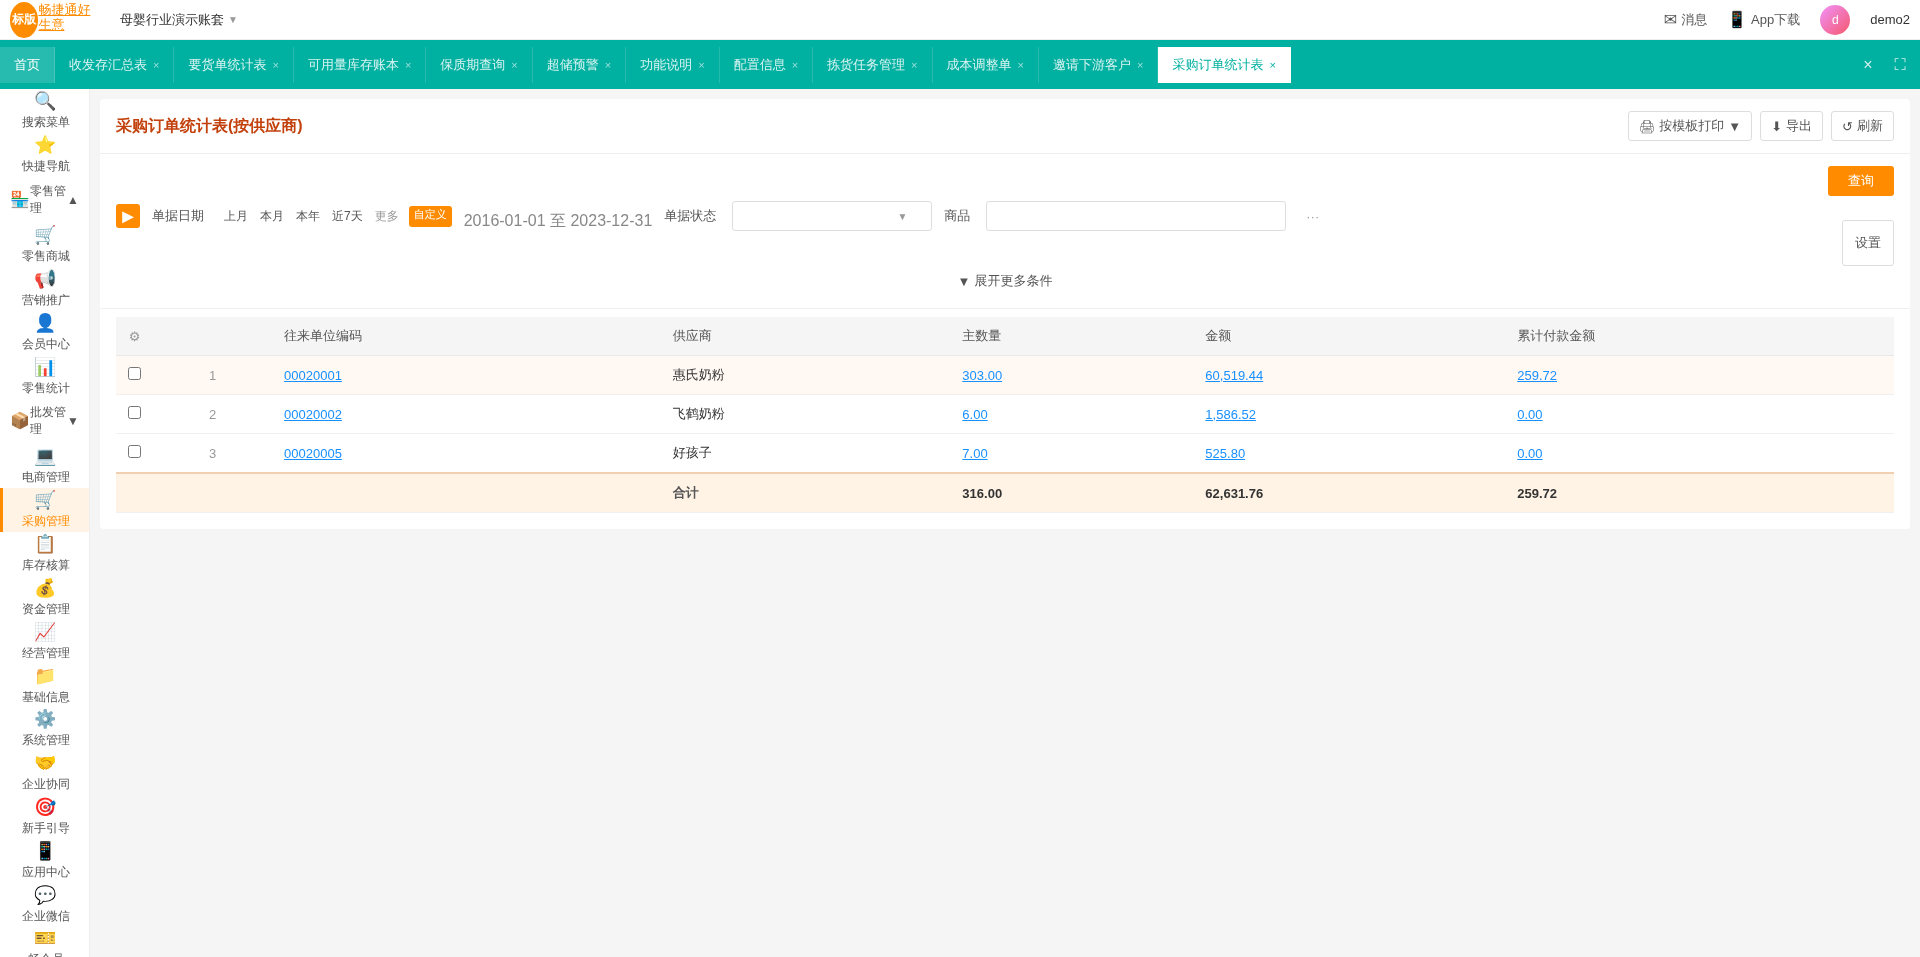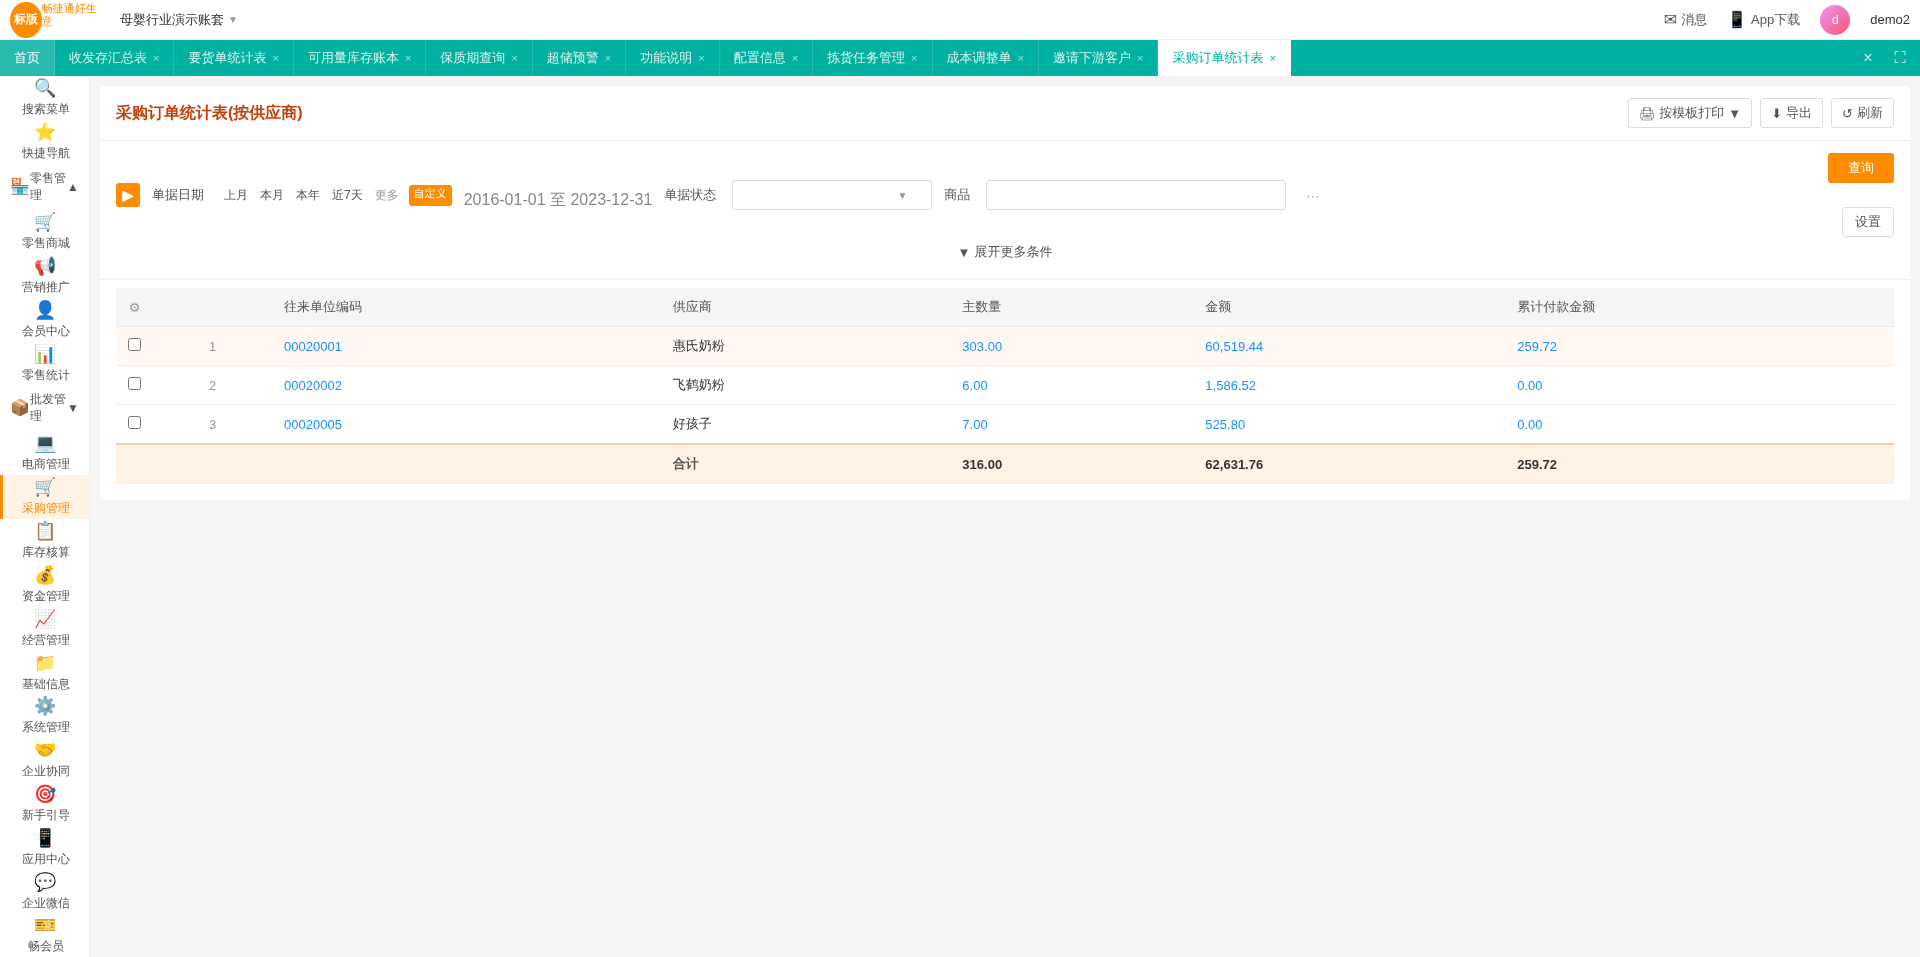--- a/index.html
+++ b/index.html
@@ -2,31 +2,31 @@
 <html><head>
   <meta charset="utf-8">
   <style>
     * { margin: 0; padding: 0; box-sizing: border-box; }
     body { font-family: 'Microsoft YaHei', Arial, sans-serif; font-size: 13px; background: #f5f5f5; color: #333; width: 1920px; min-height: 957px; overflow-x: hidden; }
 
     
     .top-bar { height: 40px; background: #fff; display: flex; align-items: center; padding: 0 10px; border-bottom: 1px solid #eee; position: relative; }
     .logo-area { display: flex; align-items: flex-start; width: 90px; }
     .logo-icon { width: 36px; height: 36px; background: #ff8c00; border-radius: 50%; display: flex; align-items: center; justify-content: center; color: #fff; font-weight: bold; font-size: 12px; }
-    .logo-text { font-size: 11px; color: #ff8c00; line-height: 1.2; }
+    .logo-text { font-size: 13px; color: #ff8c00; line-height: 1.2; text-decoration: underline; }
     .workspace-selector { display: flex; align-items: center; margin-left: 20px; font-size: 13px; color: #333; cursor: pointer; }
     .workspace-selector span { margin-right: 4px; }
     .workspace-arrow { color: #999; font-size: 10px; }
     .top-right { margin-left: auto; display: flex; align-items: center; gap: 20px; }
     .top-btn { display: flex; align-items: center; gap: 4px; color: #555; font-size: 13px; cursor: pointer; }
     .top-btn .icon { font-size: 16px; }
     .user-avatar { width: 30px; height: 30px; border-radius: 50%; background: #e0e0e0; display: flex; align-items: center; justify-content: center; font-size: 12px; color: #fff; background: linear-gradient(135deg, #f093fb, #f5576c); }
 
     
-    .tab-nav { height: 36px; background: #00b0a0; display: flex; align-items: center; overflow: hidden; }
+    .tab-nav { height: 49px; background: #00b0a0; display: flex; align-items: center; overflow: hidden; }
     .tab-item { height: 36px; display: flex; align-items: center; padding: 0 14px; font-size: 13px; color: rgba(255,255,255,0.85); cursor: pointer; white-space: nowrap; position: relative; border-right: 1px solid rgba(255,255,255,0.15); }
     .tab-item:first-child { background: rgba(255,255,255,0.15); color: #fff; }
     .tab-item.active { background: #fff; color: #00b0a0; font-weight: 500; }
     .tab-item .tab-close { margin-left: 6px; font-size: 11px; color: rgba(255,255,255,0.6); cursor: pointer; }
     .tab-item.active .tab-close { color: #00b0a0; }
     .tab-nav-right { margin-left: auto; display: flex; align-items: center; gap: 8px; padding-right: 8px; }
     .tab-nav-btn { width: 24px; height: 24px; display: flex; align-items: center; justify-content: center; color: rgba(255,255,255,0.8); cursor: pointer; font-size: 16px; }
 
     
     .layout { display: flex; height: calc(957px - 76px); }
@@ -57,33 +57,33 @@
     .filter-toggle-btn { width: 24px; height: 24px; background: #ff8c00; border-radius: 3px; display: flex; align-items: center; justify-content: center; color: #fff; cursor: pointer; font-size: 14px; font-weight: bold; }
     .date-shortcuts { display: flex; gap: 4px; }
     .date-shortcut { font-size: 12px; color: #555; cursor: pointer; padding: 2px 4px; }
     .date-shortcut.more { color: #999; }
     .custom-tag { background: #ff8c00; color: #fff; font-size: 11px; padding: 1px 5px; border-radius: 3px; margin-left: 2px; }
     .date-range { font-size: 16px; color: #888; margin-top: 11px; }
     .filter-select { border: 1px solid #ddd; border-radius: 3px; padding: 4px 24px 4px 8px; font-size: 13px; min-width: 180px; height: 30px; position: relative; background: #fff; cursor: pointer; display: flex; align-items: center; justify-content: space-between; }
     .filter-select-arrow { color: #999; font-size: 10px; }
     .filter-input { border: 1px solid #ddd; border-radius: 3px; padding: 4px 8px; font-size: 13px; min-width: 180px; height: 30px; }
     .btn-query { background: #ff8c00; color: #fff; border: none; border-radius: 3px; padding: 6px 20px; font-size: 13px; cursor: pointer; }
-    .btn-setting { background: #fff; color: #555; border: 1px solid #ddd; border-radius: 3px; padding: 5px 12px; font-size: 13px; cursor: pointer; margin-top: 4px; margin-left: 32px; }
+    .btn-setting { background: #fff; color: #555; border: 1px solid #ddd; border-radius: 3px; padding: 13px 12px; font-size: 13px; cursor: pointer; margin-top: 4px; margin-left: 32px; }
     .expand-more { display: flex; align-items: center; justify-content: center; gap: 4px; font-size: 13px; color: #555; cursor: pointer; padding: 6px; }
 
     
     .table-area { padding: 0 16px 16px; }
     table { width: 100%; border-collapse: collapse; margin-top: 8px; }
     thead tr { background: #f5f5f5; }
     th { padding: 10px 12px; text-align: left; font-size: 13px; color: #555; font-weight: normal; border-bottom: 1px solid #e8e8e8; white-space: nowrap; }
     td { padding: 10px 12px; font-size: 13px; color: #333; border-bottom: 1px solid #f0f0f0; }
     tr.row-1 { background: #fff8f3; }
     tr.row-1 td { background: #fff8f3; }
     tr.row-even { background: #fff; }
-    .num-link { color: #1890ff; cursor: pointer; }
+    .num-link { color: #1890ff; text-decoration: underline; cursor: pointer; }
     .row-num { color: #999; text-align: center; }
     .th-settings { width: 30px; text-align: center; }
     .settings-icon { color: #999; cursor: pointer; }
     .footer-row td { background: #fff3e6; font-weight: bold; padding: 10px 12px; border-top: 2px solid #f0d0b0; }
     .footer-label { color: #555; }
   </style>
 </head>
 <body>
 
 <div class="top-bar">

